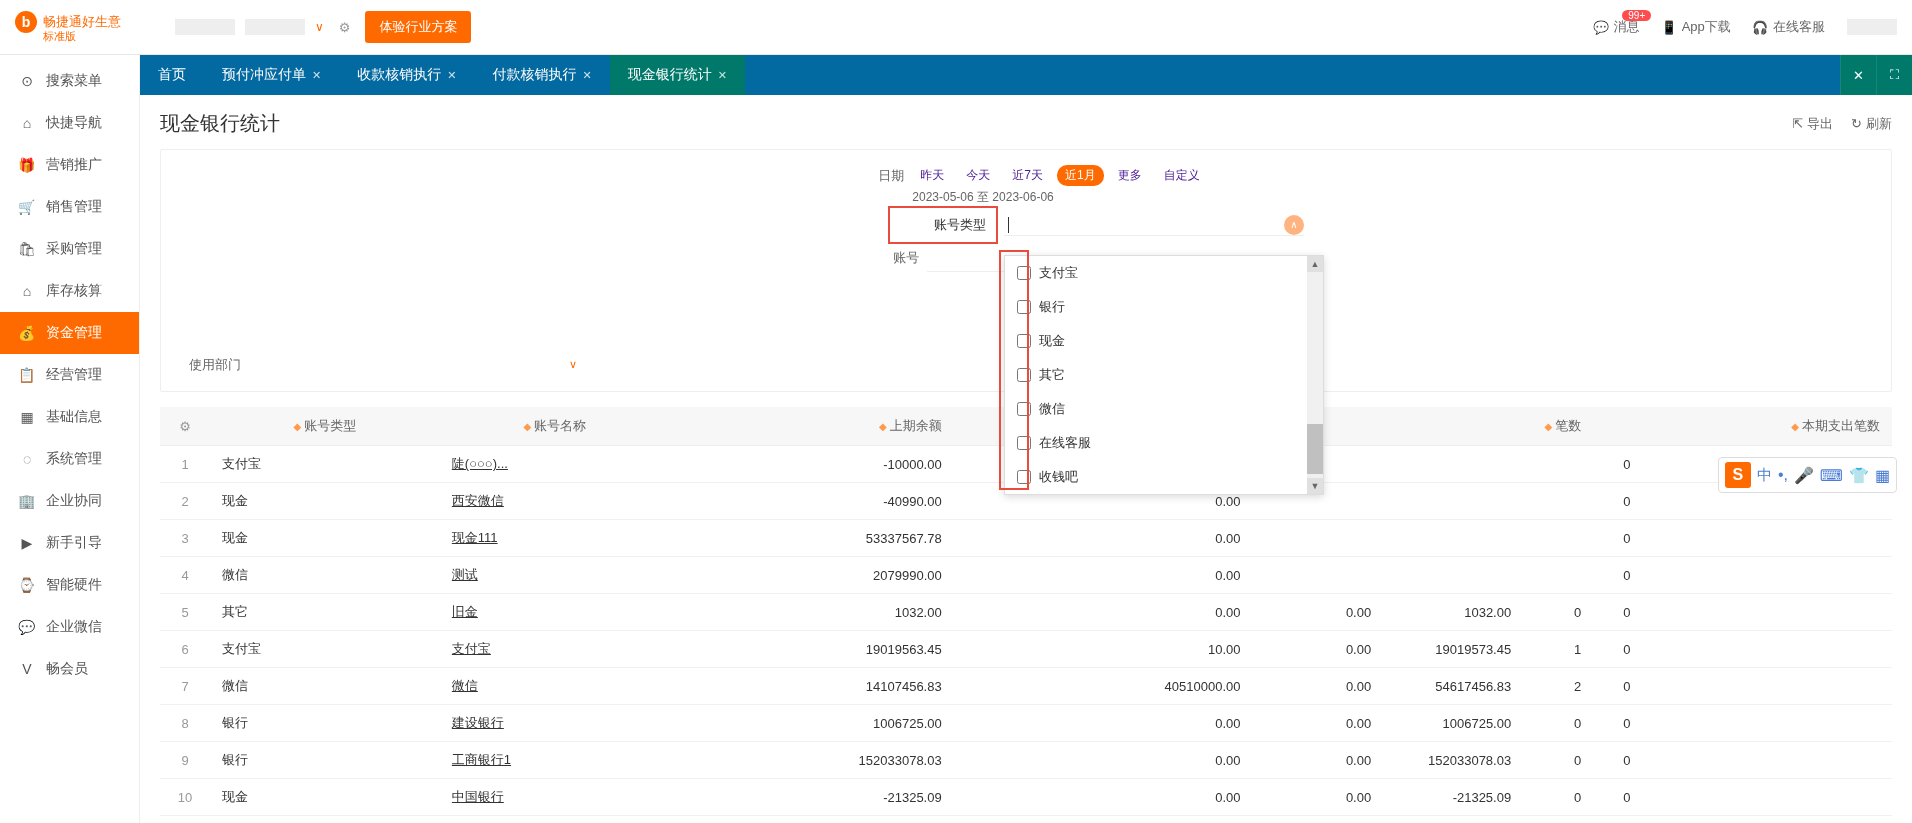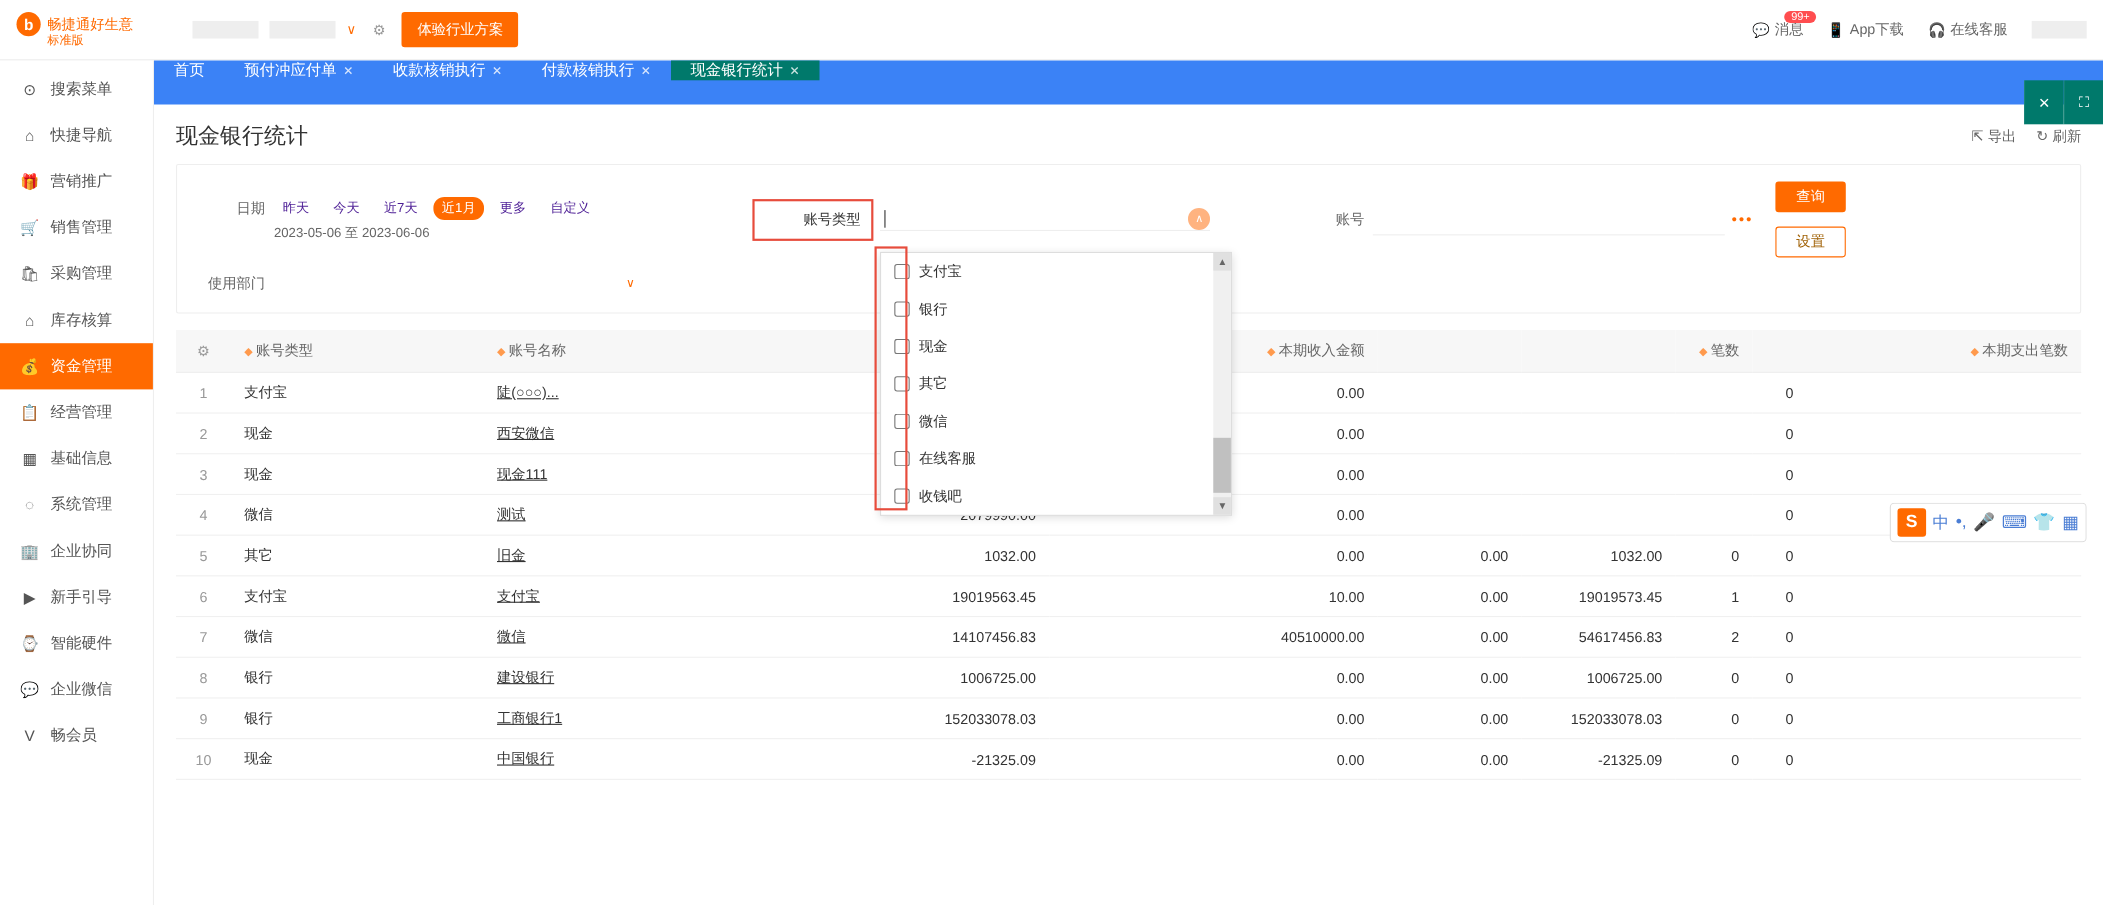--- a/index.html
+++ b/index.html
@@ -22,36 +22,36 @@
     
     
     .layout { display: flex; height: calc(100% - 55px); }
     .sidebar { width: 140px; background: #fff; border-right: 1px solid #eee; padding-top: 5px; }
     .sb-item { display: flex; align-items: center; gap: 10px; padding: 12px 18px; color: #555; cursor: pointer; font-size: 14px; }
     .sb-item.active { background: #ff6a00; color: #fff; }
     .sb-icon { width: 18px; height: 18px; display: inline-flex; align-items: center; justify-content: center; }
     
     
     .main { flex: 1; display: flex; flex-direction: column; background: #fff; }
-    .tabs { background: #3b82f6; display: flex; height: 40px; flex-direction: column; }
+    .tabs { background: #0369a1; display: flex; align-items: center; height: 40px; }
     .tab { color: #fff; padding: 0 18px; height: 100%; display: flex; align-items: center; gap: 6px; cursor: pointer; font-size: 14px; }
     .tab.active { background: #00796b; }
     .tab-close { font-size: 11px; opacity: 0.8; }
     .tabs-right { margin-left: auto; display: flex; }
     .tabs-right .tbtn { width: 36px; height: 40px; display: flex; align-items: center; justify-content: center; color: #fff; cursor: pointer; background: #00796b; border-left: 1px solid rgba(255,255,255,0.1); }
     
     .content { padding: 15px 20px; flex: 1; overflow: auto; }
     .title-bar { display: flex; align-items: center; margin-bottom: 12px; }
     .page-title { font-size: 20px; font-weight: 500; }
     .title-actions { margin-left: auto; display: flex; gap: 18px; color: #666; }
     .title-actions span { cursor: pointer; display: flex; align-items: center; gap: 4px; }
     
     
     .filter-panel { border: 1px solid #eee; border-radius: 2px; padding: 15px 20px; margin-bottom: 15px; position: relative; }
-    .filter-row { display: flex; align-items: center; margin-bottom: 12px; }
+    .filter-row { display: flex; align-items: center; margin-bottom: 12px; flex-direction: column; }
     .filter-label { color: #666; margin-right: 8px; min-width: 60px; text-align: right; }
     .date-quick { display: flex; gap: 6px; align-items: center; }
     .dq-item { padding: 2px 8px; border-radius: 10px; cursor: pointer; color: #4c1d95; font-size: 12px; }
     .dq-item.active { background: #ff6a00; color: #fff; }
     .date-range { color: #666; font-size: 12px; margin-top: 3px; margin-left: 68px; }
     
     .filter-col { display: flex; flex-direction: column; }
     .type-filter-wrap { margin-left: 140px; position: relative; }
     .type-filter { border: 2px solid #e74c3c; padding: 8px 10px; width: 110px; display: flex; justify-content: flex-end; align-items: center; cursor: pointer; }
     .type-filter-input-wrap { display: flex; align-items: center; width: 300px; margin-left: 6px; border-bottom: 1px solid #eee; position: relative; }
@@ -75,21 +75,21 @@
     .dd-item:first-child { background: #ffe8d6; }
     .dd-item input[type=checkbox] { width: 14px; height: 14px; }
     .dd-red-border { position: absolute; border: 2px solid #e74c3c; top: -6px; left: -6px; width: 30px; height: 240px; pointer-events: none; }
     .dd-scroll { position: absolute; right: 0; top: 0; width: 16px; height: 100%; background: #f0f0f0; }
     .dd-scroll-thumb { width: 100%; height: 50px; background: #c0c0c0; position: absolute; bottom: 20px; }
     .dd-scroll-arrow { width: 100%; height: 16px; background: #e0e0e0; display: flex; align-items: center; justify-content: center; font-size: 9px; color: #666; }
     .dd-scroll-arrow.bottom { position: absolute; bottom: 0; }
     
     
     .data-table { width: 100%; border-collapse: collapse; }
-    .data-table th { background: #f7f7f7; padding: 10px 12px; text-align: left; color: #666; font-weight: normal; border-bottom: 1px solid #eee; font-size: 13px; }
+    .data-table th { background: #f7f7f7; padding: 10px 12px; text-align: center; color: #666; font-weight: normal; border-bottom: 1px solid #eee; font-size: 13px; }
     .data-table th.num, .data-table td.num { text-align: right; }
     .data-table td { padding: 9px 12px; border-bottom: 1px solid #f0f0f0; font-size: 13px; }
     .data-table .idx { text-align: center; color: #999; width: 50px; }
     .link { color: #333; text-decoration: underline; cursor: pointer; }
     .sort-icon { color: #ff9a4d; font-size: 10px; margin-right: 3px; }
     
     
     .ime-bar { position: fixed; right: 15px; bottom: 330px; display: flex; gap: 6px; align-items: center; background: #fff; padding: 4px 6px; border: 1px solid #ddd; border-radius: 4px; }
     .ime-logo { width: 26px; height: 26px; background: #ff6a00; color: #fff; display: flex; align-items: center; justify-content: center; font-weight: bold; border-radius: 3px; font-size: 16px; }
     .ime-item { color: #4a7dd4; font-size: 16px; }

